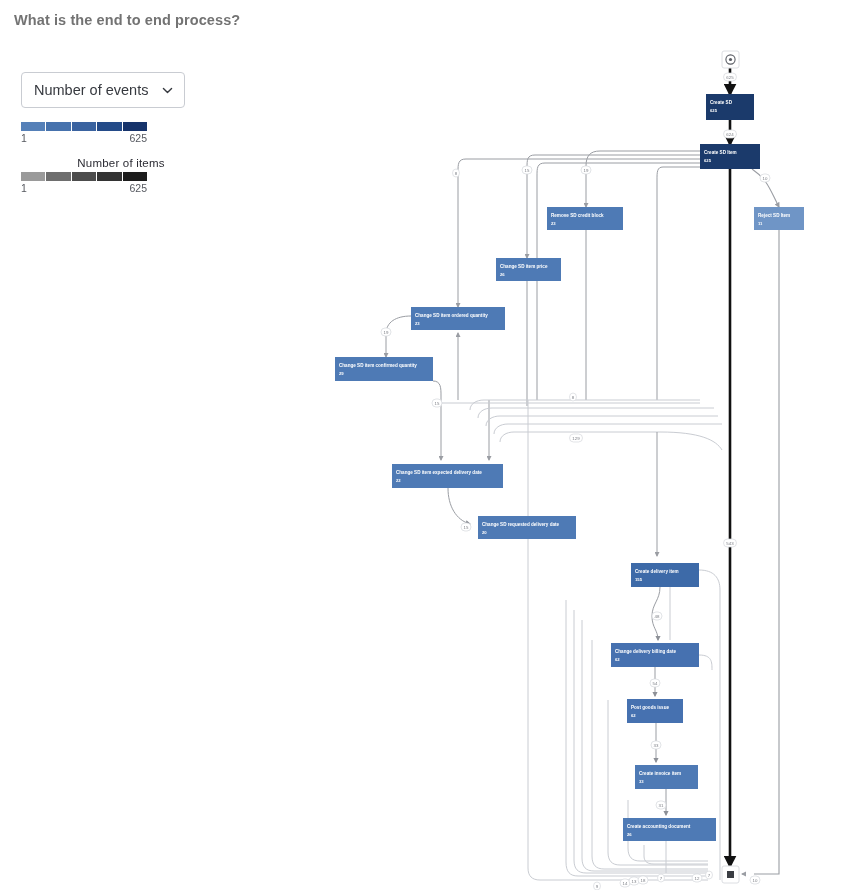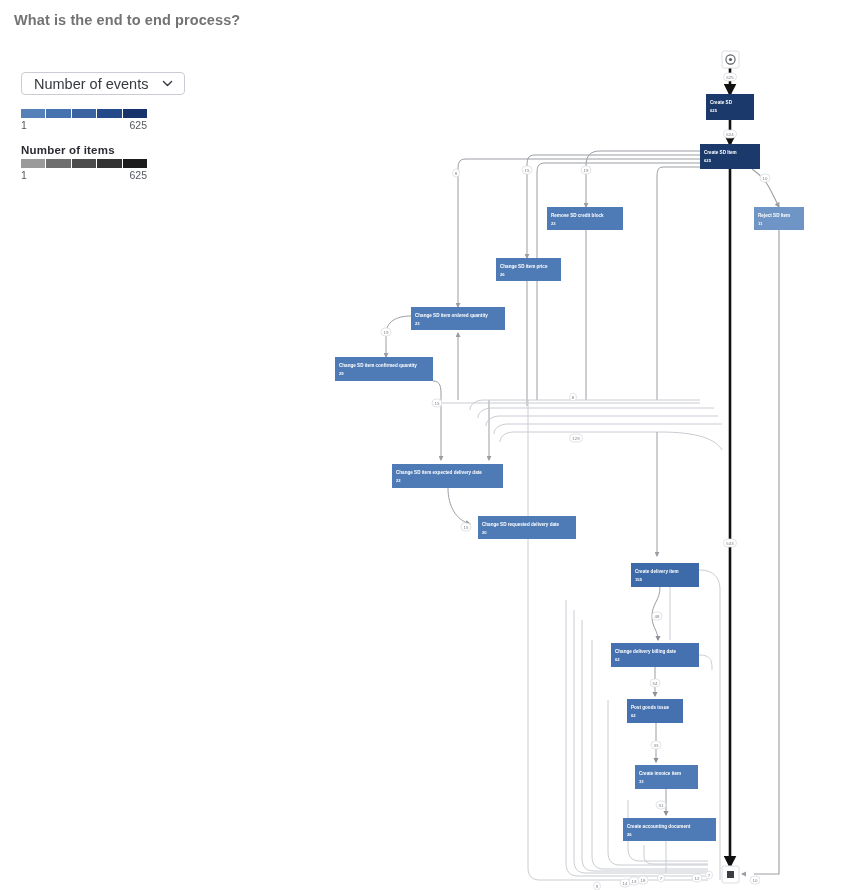--- a/index.html
+++ b/index.html
@@ -17,36 +17,36 @@
   .question {
     position: absolute; left: 14px; top: 12px;
     font-size: 14.5px; font-weight: 600; color: #737373;
     letter-spacing: .1px;
   }
 
   
   .panel { position: absolute; left: 21px; top: 72px; width: 200px; }
 
   .metric-select {
-    width: 164px; height: 23px;
+    width: 164px; height: 36px;
     border: 1px solid #c9ccd2; border-radius: 4px;
     background: #fff; display: flex; align-items: center;
     padding: 0 10px 0 12px; cursor: pointer;
   }
   .metric-select .ms-label {
     flex: 1 1 auto; font-size: 14.5px; color: #36393f; white-space: nowrap;
   }
   .chev { width: 13px; height: 13px; flex: 0 0 auto; }
   .chev svg { display: block; }
 
   .legend { margin-top: 14px; }
   .legend + .legend { margin-top: 13px; }
   .legend-title {
-    font-size: 11.5px; font-weight: 700; color: #2b2b33;
-    margin-bottom: 3px; letter-spacing: .2px;
+    font-size: 11.5px; font-weight: 400; color: #2b2b33;
+    margin-bottom: 3px; letter-spacing: .2px; text-align: center;
   }
   .swatches { display: flex; width: 126px; height: 9px; gap: 1px; }
   .swatches i { display: block; flex: 1 1 0; height: 9px; }
   .scale-row {
     display: flex; justify-content: space-between;
     width: 126px; font-size: 10.5px; color: #55585f; margin-top: 1px;
   }
 
   
   #graph { position: absolute; left: 0; top: 0; width: 845px; height: 890px; }

